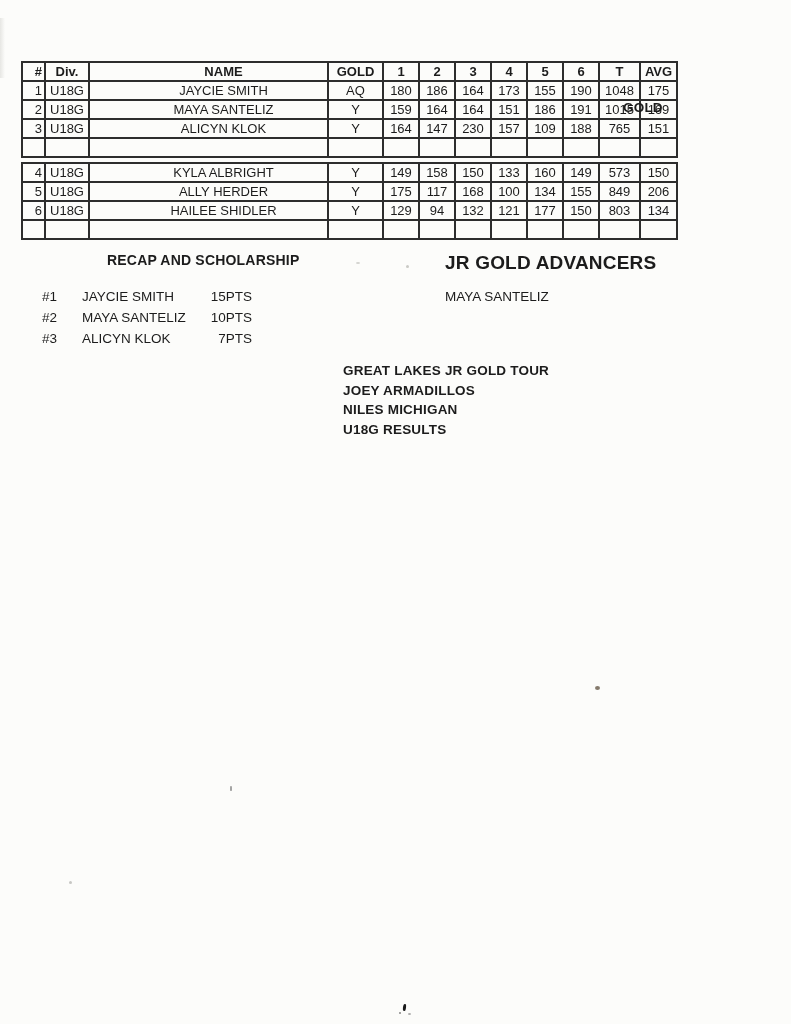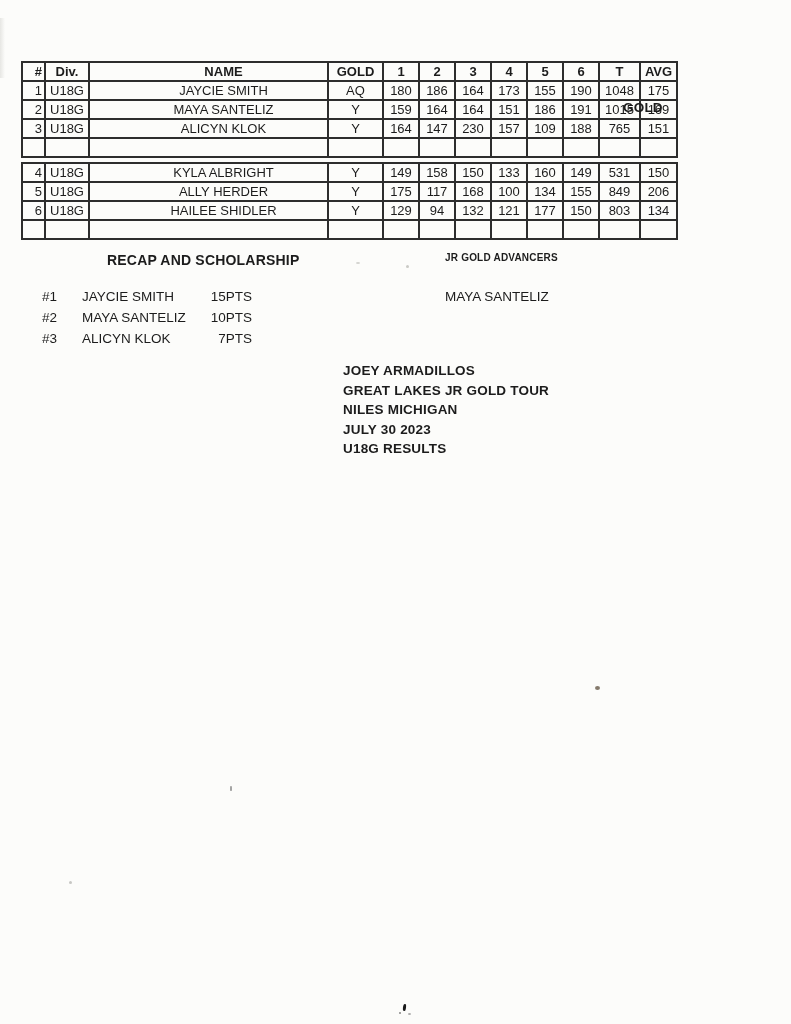--- a/index.html
+++ b/index.html
@@ -51,21 +51,21 @@
   .recap-title{
     position:absolute;left:107px;top:252px;
     font-size:14px;font-weight:700;letter-spacing:.2px;
   }
   .recap-entry{position:absolute;height:15px;font-size:13.5px;}
   .recap-rank{position:absolute;left:42px;top:0;}
   .recap-name{position:absolute;left:82px;top:0;}
   .recap-points{position:absolute;left:178px;top:0;width:74px;text-align:right;}
   .advancers-title{
     position:absolute;left:445px;top:252px;
-    font-size:10px;font-weight:700;letter-spacing:.2px;
+    font-size:19px;font-weight:700;letter-spacing:.2px;
   }
   .advancer-name{
     position:absolute;left:445px;top:289px;
     font-size:13.5px;
   }
   
   .event-info{
     position:absolute;left:343px;top:361px;
     font-size:13.5px;font-weight:700;letter-spacing:.2px;
     line-height:19.6px;
@@ -169,21 +169,21 @@
       <td class="col-rank">4</td>
       <td class="col-div">U18G</td>
       <td class="col-name">KYLA ALBRIGHT</td>
       <td class="col-gold">Y</td>
       <td class="col-game">149</td>
       <td class="col-game">158</td>
       <td class="col-game">150</td>
       <td class="col-game">133</td>
       <td class="col-game">160</td>
       <td class="col-game">149</td>
-      <td class="col-total">531</td>
+      <td class="col-total">573</td>
       <td class="col-avg">150</td>
     </tr>
     <tr>
       <td class="col-rank">5</td>
       <td class="col-div">U18G</td>
       <td class="col-name">ALLY HERDER</td>
       <td class="col-gold">Y</td>
       <td class="col-game">175</td>
       <td class="col-game">117</td>
       <td class="col-game">168</td>
@@ -242,24 +242,23 @@
 <div class="recap-entry" style="top:331px;left:0;width:300px;">
   <span class="recap-rank">#3</span>
   <span class="recap-name">ALICYN KLOK</span>
   <span class="recap-points">7PTS</span>
 </div>
 
 <div class="advancers-title">JR GOLD ADVANCERS</div>
 <div class="advancer-name">MAYA SANTELIZ</div>
 
 <div class="event-info">
+  <div>GREAT LAKES JR GOLD TOUR</div>
   <div>JOEY ARMADILLOS</div>
-  <div>GREAT LAKES JR GOLD TOUR</div>
   <div>NILES MICHIGAN</div>
-  <div>JULY 30 2023</div>
   <div>U18G RESULTS</div>
 </div>
 
 <div class="speck speck-a"></div>
 <div class="speck speck-b"></div>
 <div class="speck speck-b2"></div>
 <div class="speck speck-b3"></div>
 <div class="speck speck-c"></div>
 <div class="speck speck-d"></div>
 <div class="speck speck-e"></div>

